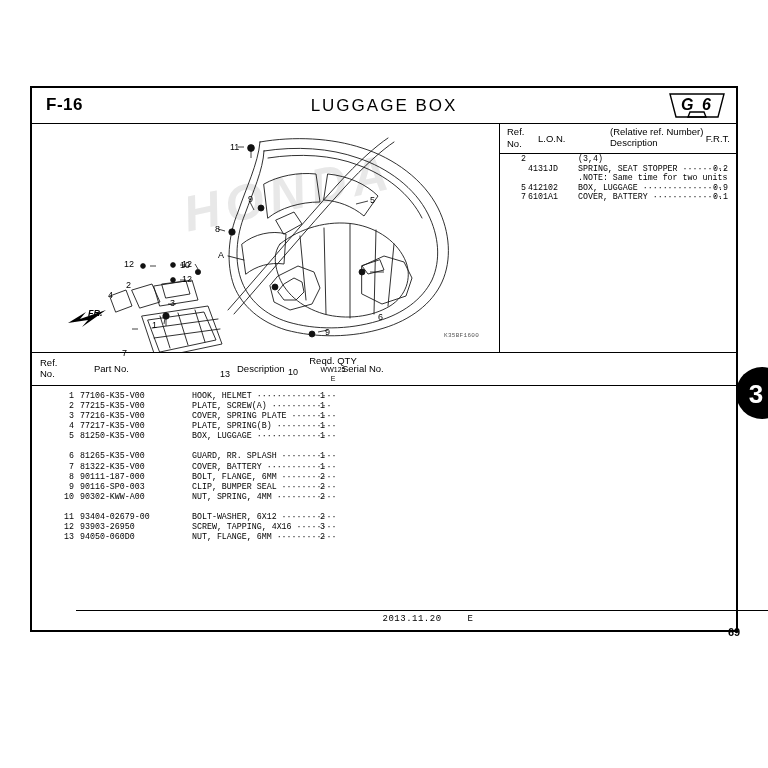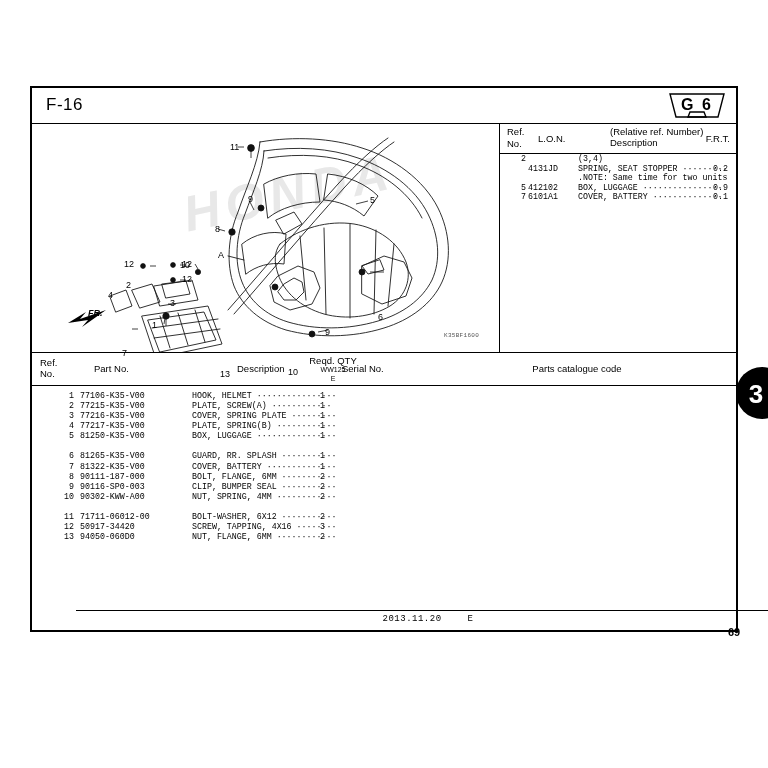--- a/index.html
+++ b/index.html
@@ -4,25 +4,25 @@
 <style>
   html,body{margin:0;padding:0;background:#fff;}
   body{width:768px;height:768px;font-family:"Liberation Sans",sans-serif;color:#000;overflow:hidden;}
   #page{position:relative;width:768px;height:768px;}
 
   
   .frame{position:absolute;left:30px;top:86px;width:708px;height:546px;border:2px solid #000;box-sizing:border-box;}
 
   
   .titlebar{position:absolute;left:0;top:0;width:100%;height:36px;border-bottom:1.5px solid #000;box-sizing:border-box;}
-  .t-fcode{position:absolute;left:14px;top:7px;font-size:17px;font-weight:normal;letter-spacing:.5px;}
+  .t-fcode{position:absolute;left:14px;top:7px;font-size:17px;font-weight:bold;letter-spacing:.5px;}
   .t-title{position:absolute;left:0;top:8px;width:100%;text-align:center;font-size:17px;letter-spacing:2px;}
   .gtag{position:absolute;right:10px;top:4px;width:58px;height:27px;}
   .gtag svg{display:block;}
-  .gtag span{position:absolute;left:0;top:4px;width:58px;text-align:center;font-size:16px;font-weight:bold;letter-spacing:2px;}
+  .gtag span{position:absolute;left:0;top:4px;width:58px;text-align:center;font-size:16px;font-weight:bold;letter-spacing:2px;font-style:italic;}
 
   
   .upper{position:absolute;left:0;top:36px;width:100%;height:228px;}
   .diagram{position:absolute;left:0;top:0;width:467px;height:228px;overflow:hidden;}
   .refpanel{position:absolute;left:467px;top:0;right:0;bottom:0;border-left:1.5px solid #000;box-sizing:border-box;}
 
   
   .ref-head{position:absolute;left:0;top:0;width:100%;height:30px;border-bottom:1px solid #000;box-sizing:border-box;}
   .rh{position:absolute;font-size:9.5px;font-family:"Liberation Sans",sans-serif;}
   .rh-ref{left:7px;top:2px;line-height:12px;}
@@ -78,20 +78,21 @@
 </style>
 </head>
 <body>
 
 <div id="page">
 
   <div class="frame">
 
     <div class="titlebar">
       <div class="t-fcode">F-16</div>
+      <div class="t-title">LUGGAGE  BOX</div>
       <div class="gtag">
         <svg width="58" height="27" viewBox="0 0 58 27">
           <path d="M2 2 L56 2 L50 25 L8 25 Z" fill="none" stroke="#000" stroke-width="1.4"></path>
           <path d="M20 25 L22 20 L36 20 L38 25 Z" fill="none" stroke="#000" stroke-width="1.4"></path>
         </svg>
         <span>G 6</span>
       </div>
     </div>
 
     <div class="upper">
@@ -233,37 +234,36 @@
           <div>No.</div>
         </div>
         <div class="ph ph-part">Part No.</div>
         <div class="ph ph-desc">Description</div>
         <div class="ph ph-qty">Reqd. QTY</div>
         <div class="ph ph-model">
           <div>WW125</div>
           <div>E</div>
         </div>
         <div class="ph ph-ser">Serial  No.</div>
-        <div class="ph ph-cat">Parts  catalogue  code</div>
       </div>
       <div class="p-body" id="parts-body">
           <div class="prow"><span class="p-no">1</span><span class="p-pn">77106-K35-V00</span><span class="p-de">HOOK, HELMET ················</span><span class="p-qt">1</span></div>
           <div class="prow"><span class="p-no">2</span><span class="p-pn">77215-K35-V00</span><span class="p-de">PLATE, SCREW(A) ············</span><span class="p-qt">1</span></div>
           <div class="prow"><span class="p-no">3</span><span class="p-pn">77216-K35-V00</span><span class="p-de">COVER, SPRING PLATE ·········</span><span class="p-qt">1</span></div>
           <div class="prow"><span class="p-no">4</span><span class="p-pn">77217-K35-V00</span><span class="p-de">PLATE, SPRING(B) ············</span><span class="p-qt">1</span></div>
           <div class="prow"><span class="p-no">5</span><span class="p-pn">81250-K35-V00</span><span class="p-de">BOX, LUGGAGE ················</span><span class="p-qt">1</span></div>
           <div class="gap"></div>
           <div class="prow"><span class="p-no">6</span><span class="p-pn">81265-K35-V00</span><span class="p-de">GUARD, RR. SPLASH ···········</span><span class="p-qt">1</span></div>
           <div class="prow"><span class="p-no">7</span><span class="p-pn">81322-K35-V00</span><span class="p-de">COVER, BATTERY ··············</span><span class="p-qt">1</span></div>
           <div class="prow"><span class="p-no">8</span><span class="p-pn">90111-187-000</span><span class="p-de">BOLT, FLANGE, 6MM ···········</span><span class="p-qt">2</span></div>
           <div class="prow"><span class="p-no">9</span><span class="p-pn">90116-SP0-003</span><span class="p-de">CLIP, BUMPER SEAL ···········</span><span class="p-qt">2</span></div>
           <div class="prow"><span class="p-no">10</span><span class="p-pn">90302-KWW-A00</span><span class="p-de">NUT, SPRING, 4MM ············</span><span class="p-qt">2</span></div>
           <div class="gap"></div>
-          <div class="prow"><span class="p-no">11</span><span class="p-pn">71711-06012-00</span><span class="p-de">BOLT-WASHER, 6X12 ···········</span><span class="p-qt">2</span></div>
-          <div class="prow"><span class="p-no">12</span><span class="p-pn">50917-34420</span><span class="p-de">SCREW, TAPPING, 4X16 ········</span><span class="p-qt">3</span></div>
+          <div class="prow"><span class="p-no">11</span><span class="p-pn">93404-02679-00</span><span class="p-de">BOLT-WASHER, 6X12 ···········</span><span class="p-qt">2</span></div>
+          <div class="prow"><span class="p-no">12</span><span class="p-pn">93903-26950</span><span class="p-de">SCREW, TAPPING, 4X16 ········</span><span class="p-qt">3</span></div>
           <div class="prow"><span class="p-no">13</span><span class="p-pn">94050-060D0</span><span class="p-de">NUT, FLANGE, 6MM ············</span><span class="p-qt">2</span></div>
         </div>
     </div>
 
     <div class="footer">
       <div class="f-date"><span>2013.11.20</span><span class="sep"></span><span>E</span></div>
     </div>
   </div>
 
   <div class="chapdot">

